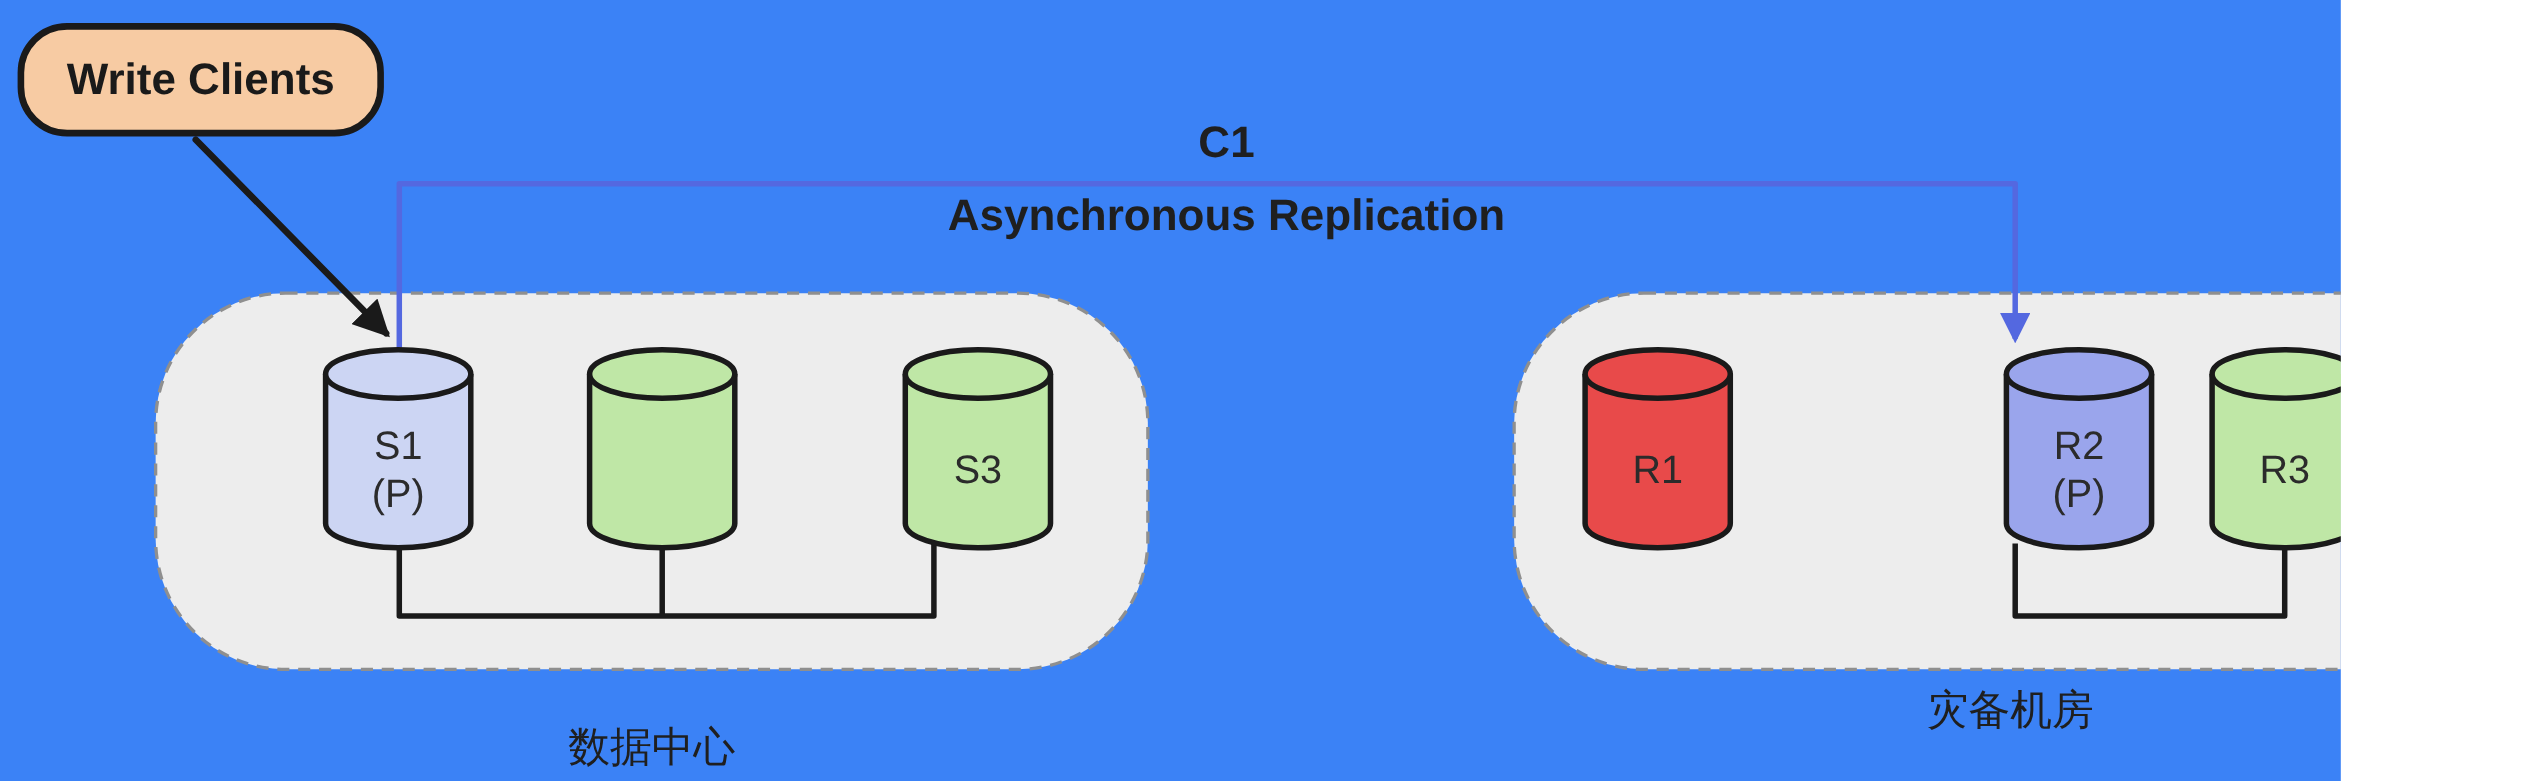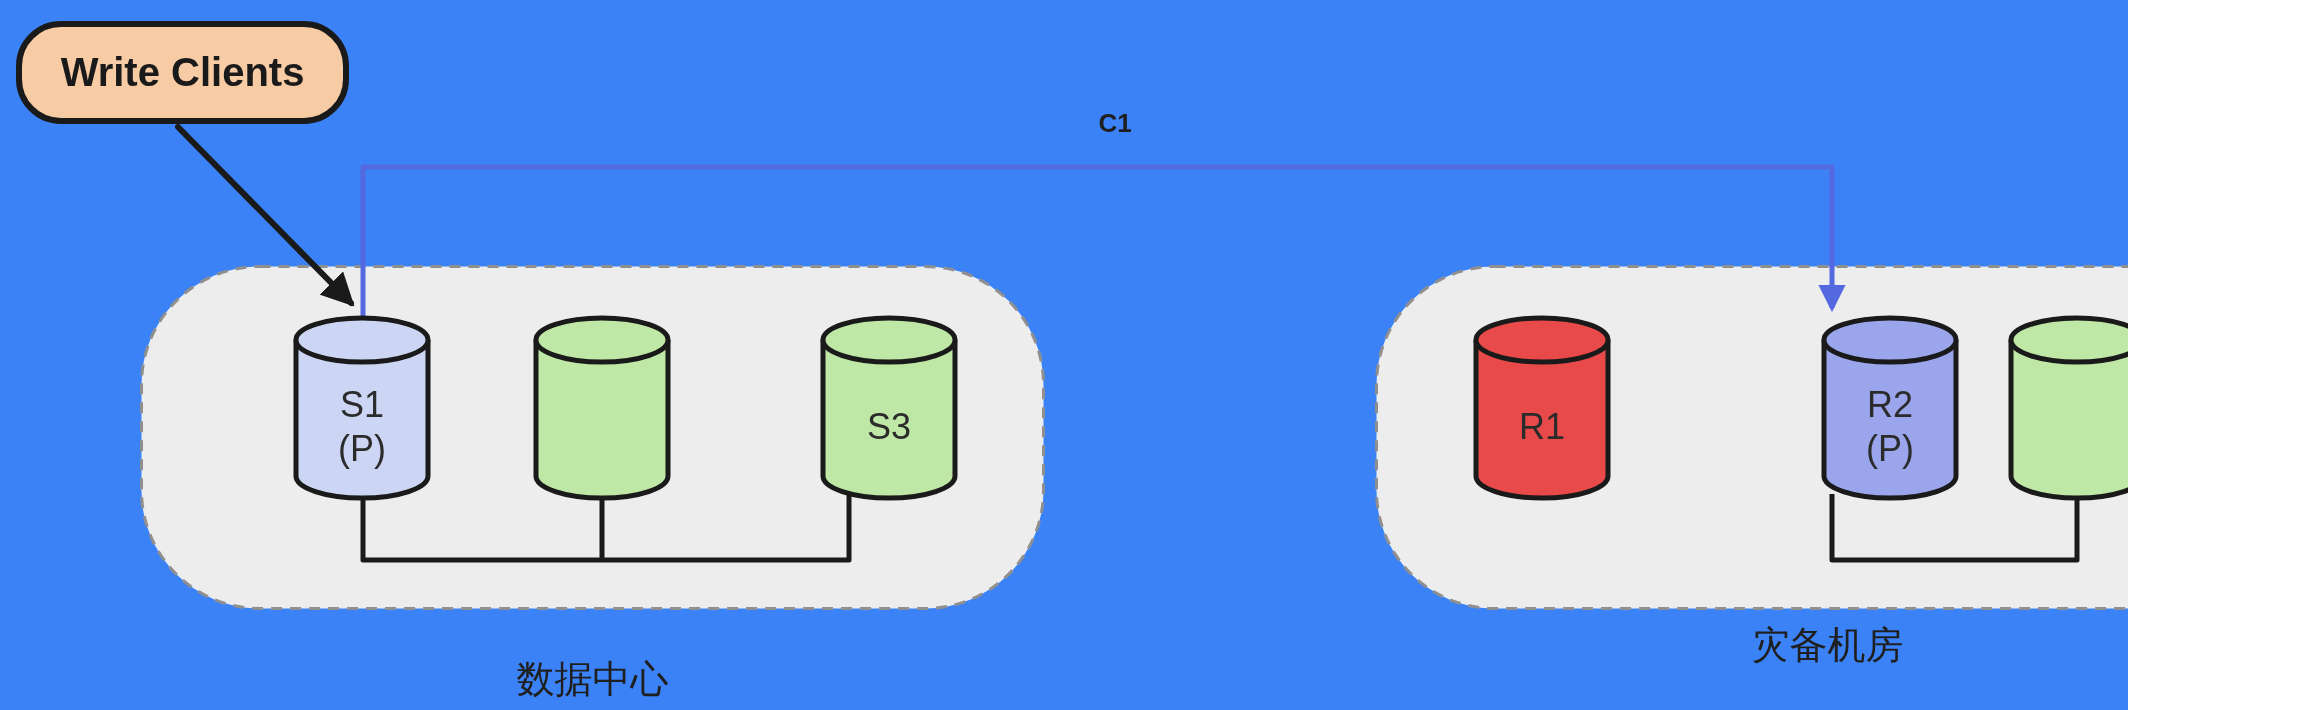--- a/index.html
+++ b/index.html
@@ -63,21 +63,21 @@
   }
   .group-label.dc { left: 140px; top: 654px; }
   .group-label.dr { left: 1375px; top: 620px; }
   
   .rep-caption {
     position: absolute;
     z-index: 4;
     left: 825px;
     width: 580px;
     text-align: center;
-    font-size: 26px;
+    font-size: 40px;
     font-weight: 600;
     color: #1f1f1f;
   }
   .rep-caption.id { top: 108px; font-weight: 700; }
   .rep-caption.name { top: 174px; }
 </style>
 </head>
 <body>
 
 <div class="stage">
@@ -106,20 +106,21 @@
   </svg>
 
   <div class="node-client">
     <svg width="335" height="105" viewBox="0 0 335 105">
       <rect x="4" y="4" width="327" height="97" rx="42" stroke="#1a1a1a" stroke-width="6" fill="#f7cba3"></rect>
     </svg>
     <span class="client-label">Write Clients</span>
   </div>
 
   <div class="rep-caption id">C1</div>
+  <div class="rep-caption name">Asynchronous Replication</div>
 
   <div class="cyl" style="left:292px">
     <svg width="140" height="190" viewBox="0 0 140 190">
       <g stroke="#1a1a1a" stroke-width="5" fill="#ccd5f3">
         <path d="M4,26 L4,162 A66,22 0 0 0 136,162 L136,26"></path>
         <ellipse cx="70" cy="26" rx="66" ry="22"></ellipse>
       </g>
     </svg>
     <div class="cyl-label">
       <span>S1</span>
@@ -142,21 +143,21 @@
         <path d="M4,26 L4,162 A66,22 0 0 0 136,162 L136,26"></path>
         <ellipse cx="70" cy="26" rx="66" ry="22"></ellipse>
       </g>
     </svg>
     <div class="cyl-label">
       <span>S3</span>
 
     </div>
   </div>
 
-  <div class="cyl" style="left:1472px">
+  <div class="cyl" style="left:1437px">
     <svg width="140" height="190" viewBox="0 0 140 190">
       <g stroke="#1a1a1a" stroke-width="5" fill="#e84a4a">
         <path d="M4,26 L4,162 A66,22 0 0 0 136,162 L136,26"></path>
         <ellipse cx="70" cy="26" rx="66" ry="22"></ellipse>
       </g>
     </svg>
     <div class="cyl-label">
       <span>R1</span>
 
     </div>
@@ -175,18 +176,22 @@
     </div>
   </div>
 
   <div class="cyl" style="left:2007px">
     <svg width="140" height="190" viewBox="0 0 140 190">
       <g stroke="#1a1a1a" stroke-width="5" fill="#bfe7a6">
         <path d="M4,26 L4,162 A66,22 0 0 0 136,162 L136,26"></path>
         <ellipse cx="70" cy="26" rx="66" ry="22"></ellipse>
       </g>
     </svg>
+    <div class="cyl-label">
+      <span>R3</span>
+
+    </div>
   </div>
 
   <div class="group-label dr">灾备机房</div>
   <div class="group-label dc">数据中心</div>
 
 </div>
 
 </body></html>

